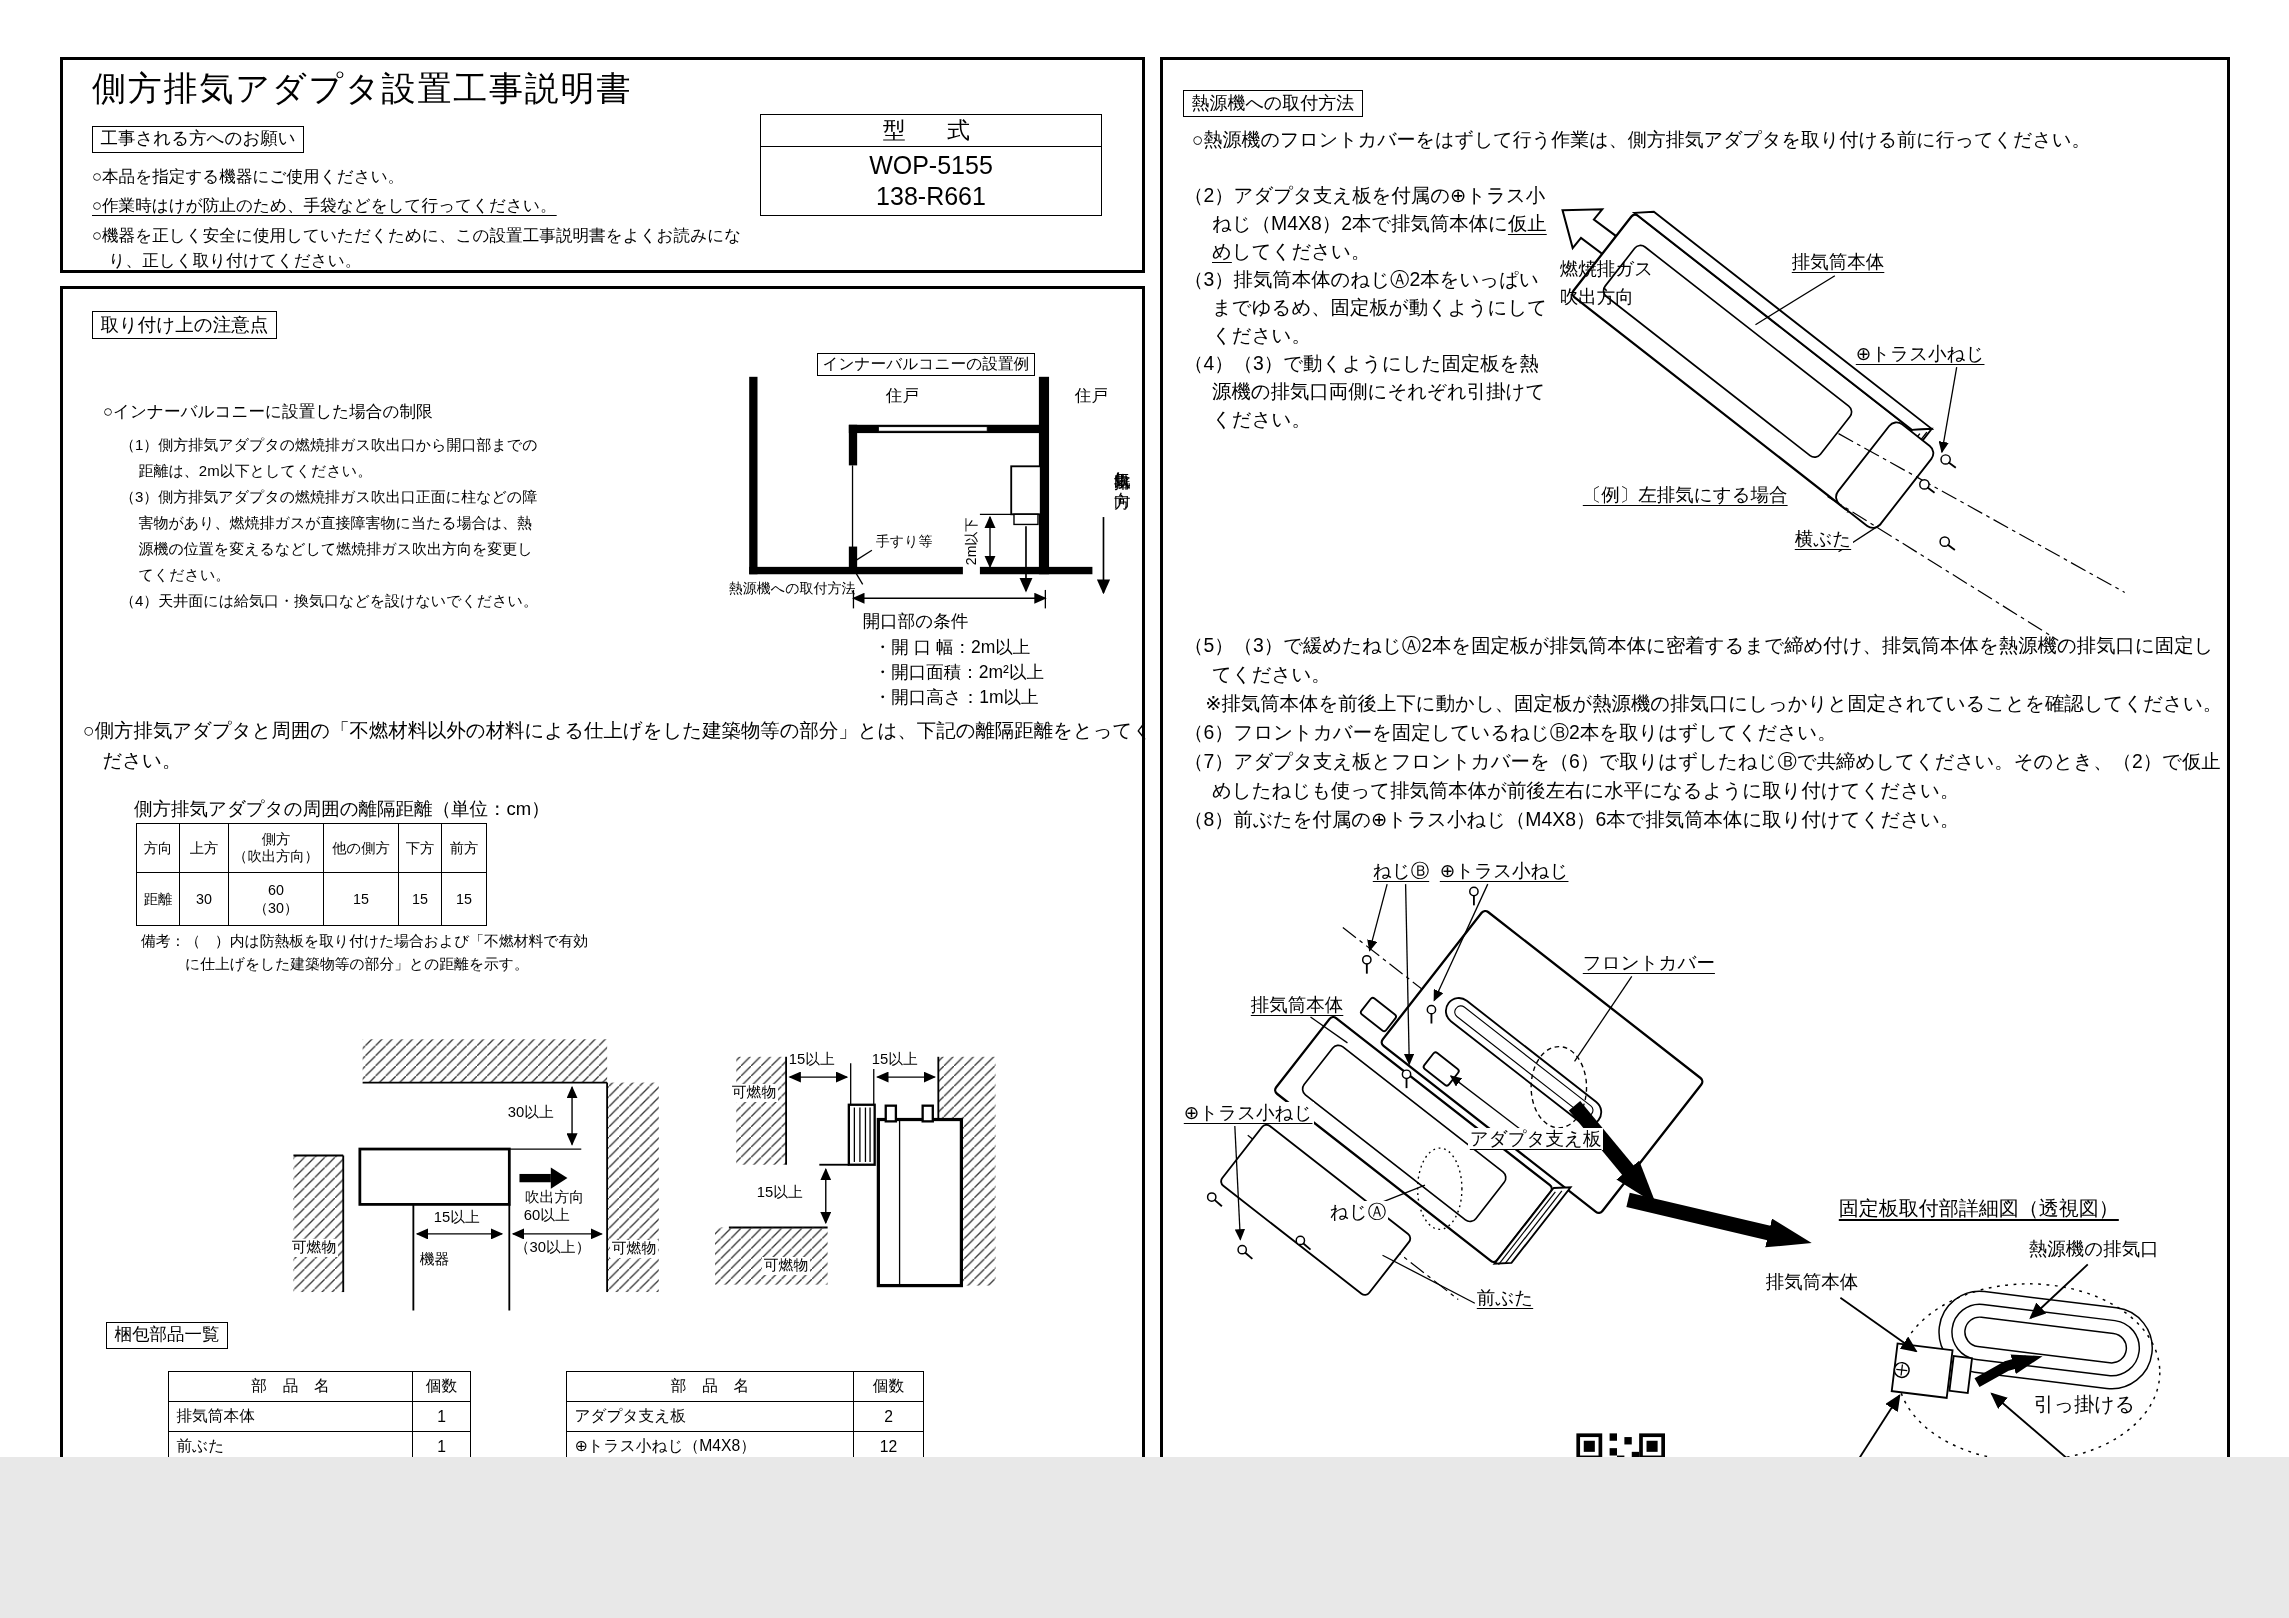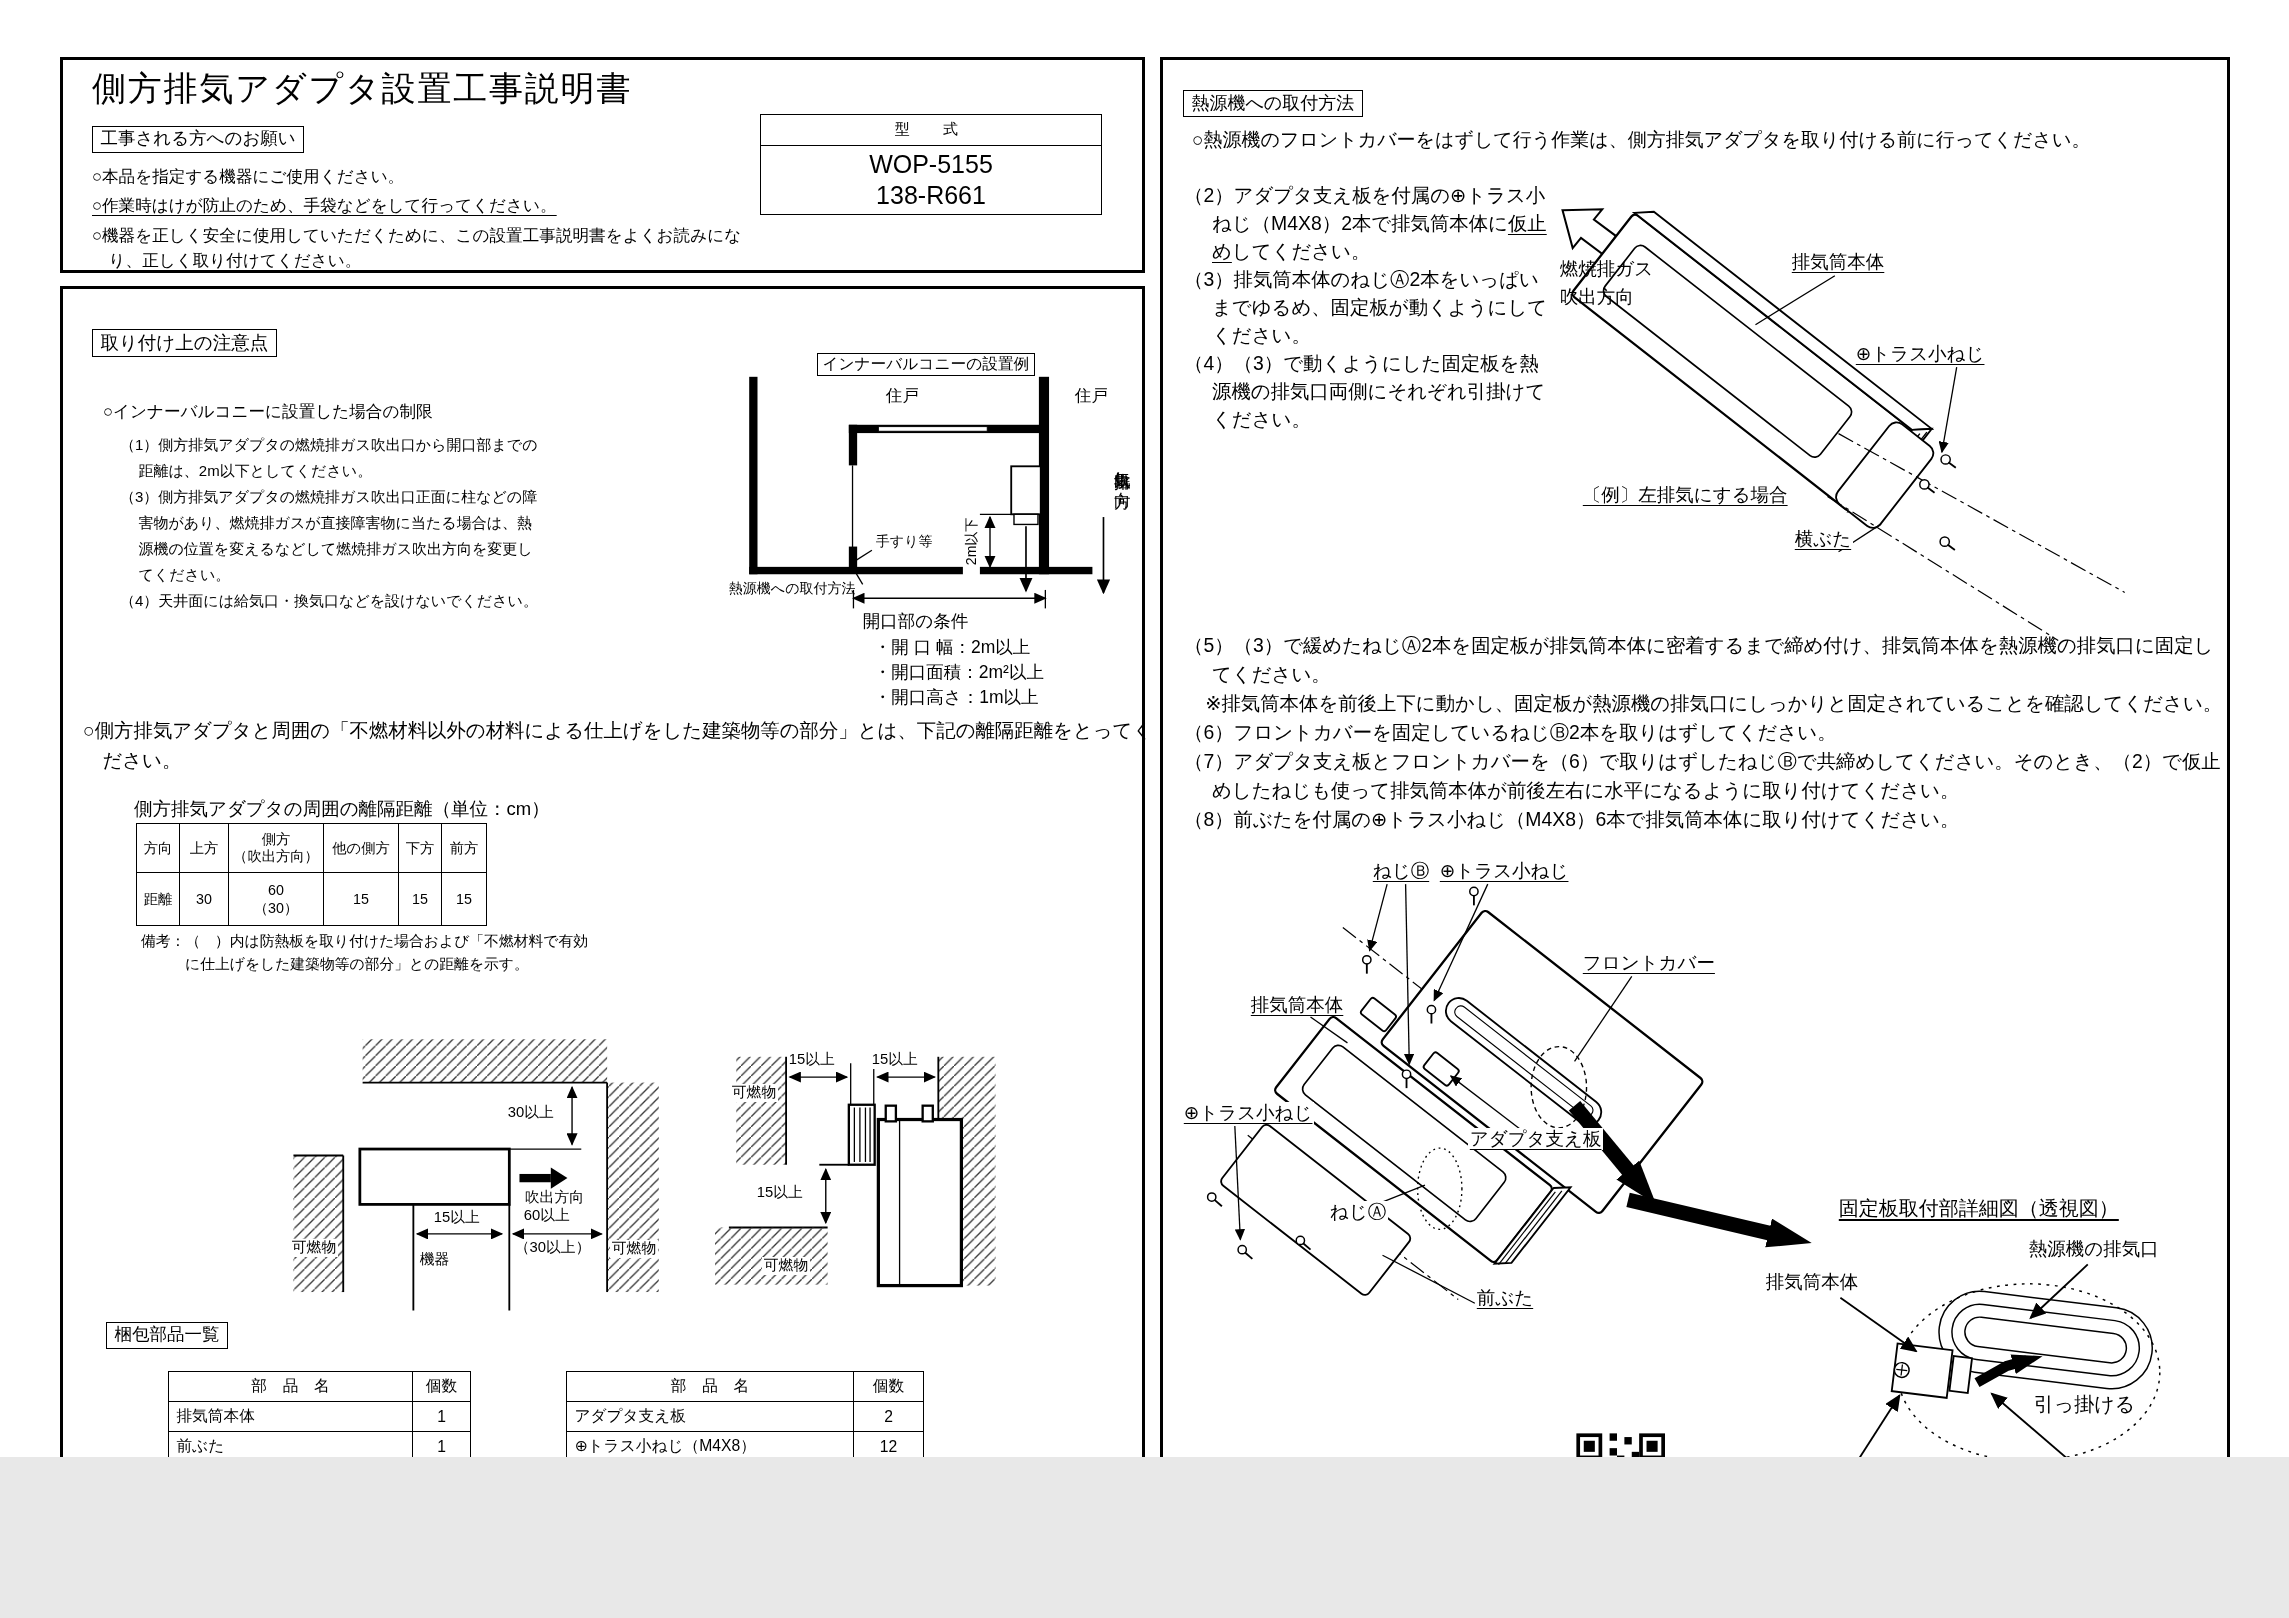--- a/index.html
+++ b/index.html
@@ -31,21 +31,21 @@
   <div class="frame" style="left:60px;top:57px;width:1085px;height:216px;"></div>
   <div class="abs" style="left:92px;top:66px;font-size:34px;letter-spacing:1.8px;z-index:2;">側方排気アダプタ設置工事説明書</div>
   <div class="abs" style="left:92px;top:126px;z-index:2;"><span class="bx" style="font-size:17.5px;">工事される方へのお願い</span></div>
   <div class="abs" style="left:92px;top:166px;font-size:16.6px;z-index:2;">○本品を指定する機器にご使用ください。</div>
   <div class="abs u" style="left:92px;top:195px;font-size:16.6px;z-index:2;">○作業時はけが防止のため、手袋などをして行ってください。</div>
   <div class="abs" style="left:92px;top:223px;width:646px;font-size:16.6px;line-height:25px;padding-left:16.6px;text-indent:-16.6px;z-index:2;">○機器を正しく安全に使用していただくために、この設置工事説明書をよくお読みになり、正しく取り付けてください。</div>
 
   <table class="abs" style="left:760px;top:114px;z-index:2;">
     <tbody>
         <tr>
-          <td style="width:340px;height:29.5px;font-size:15px;letter-spacing:9.2px;">型　式</td>
+          <td style="width:340px;height:29.5px;font-size:23px;letter-spacing:9.2px;">型　式</td>
         </tr>
     <tr>
           <td style="height:68px;font-size:25px;line-height:31px;">
       <div>WOP-5155</div>
       <div>138-R661</div>
     </td>
         </tr>
   </tbody>
     </table>
 
@@ -120,21 +120,21 @@
       <line x1="932" y1="1200" x2="932" y2="1259" class="thin"></line>
       <line x1="938" y1="1200" x2="938" y2="1259" class="thin"></line>
       <line x1="943" y1="1200" x2="943" y2="1259" class="thin"></line>
       <line x1="888" y1="1262" x2="920" y2="1262" class="med"></line>
       <line x1="895" y1="1267" x2="895" y2="1325" stroke="#000" stroke-width="1.5" marker-start="url(#ar)" marker-end="url(#ar)"></line>
       <line x1="790" y1="1330" x2="897" y2="1330" class="med"></line>
       <rect x="775" y="1330" width="122" height="62" fill="url(#ht)"></rect>
     </g>
   </svg>
 
-  <div class="abs" style="left:92px;top:329px;z-index:2;text-align:center;"><span class="bx" style="font-size:18.5px;">取り付け上の注意点</span></div>
+  <div class="abs" style="left:92px;top:311px;z-index:2;text-align:center;"><span class="bx" style="font-size:18.5px;">取り付け上の注意点</span></div>
   <div class="abs" style="left:103px;top:401px;font-size:16.6px;z-index:2;">○インナーバルコニーに設置した場合の制限</div>
   <div class="abs" style="left:120px;top:432px;width:426px;font-size:15px;line-height:26px;z-index:2;">
     <p style="padding-left:18.5px;text-indent:-18.5px;">（1）側方排気アダプタの燃焼排ガス吹出口から開口部までの距離は、2m以下としてください。</p>
     <p style="padding-left:18.5px;text-indent:-18.5px;">（3）側方排気アダプタの燃焼排ガス吹出口正面に柱などの障害物があり、燃焼排ガスが直接障害物に当たる場合は、熱源機の位置を変えるなどして燃焼排ガス吹出方向を変更してください。</p>
     <p style="padding-left:18.5px;text-indent:-18.5px;">（4）天井面には給気口・換気口などを設けないでください。</p>
   </div>
   <div class="abs" style="left:83px;top:715px;width:1061px;font-size:19.4px;line-height:30px;padding-left:19.4px;text-indent:-19.4px;z-index:2;">○側方排気アダプタと周囲の「不燃材料以外の材料による仕上げをした建築物等の部分」とは、下記の離隔距離をとってください。</div>
 
   <div class="abs" style="left:134px;top:796px;font-size:18.5px;z-index:2;">側方排気アダプタの周囲の離隔距離（単位：cm）</div>
   <table class="abs" style="left:136px;top:823px;font-size:14.3px;z-index:2;">

